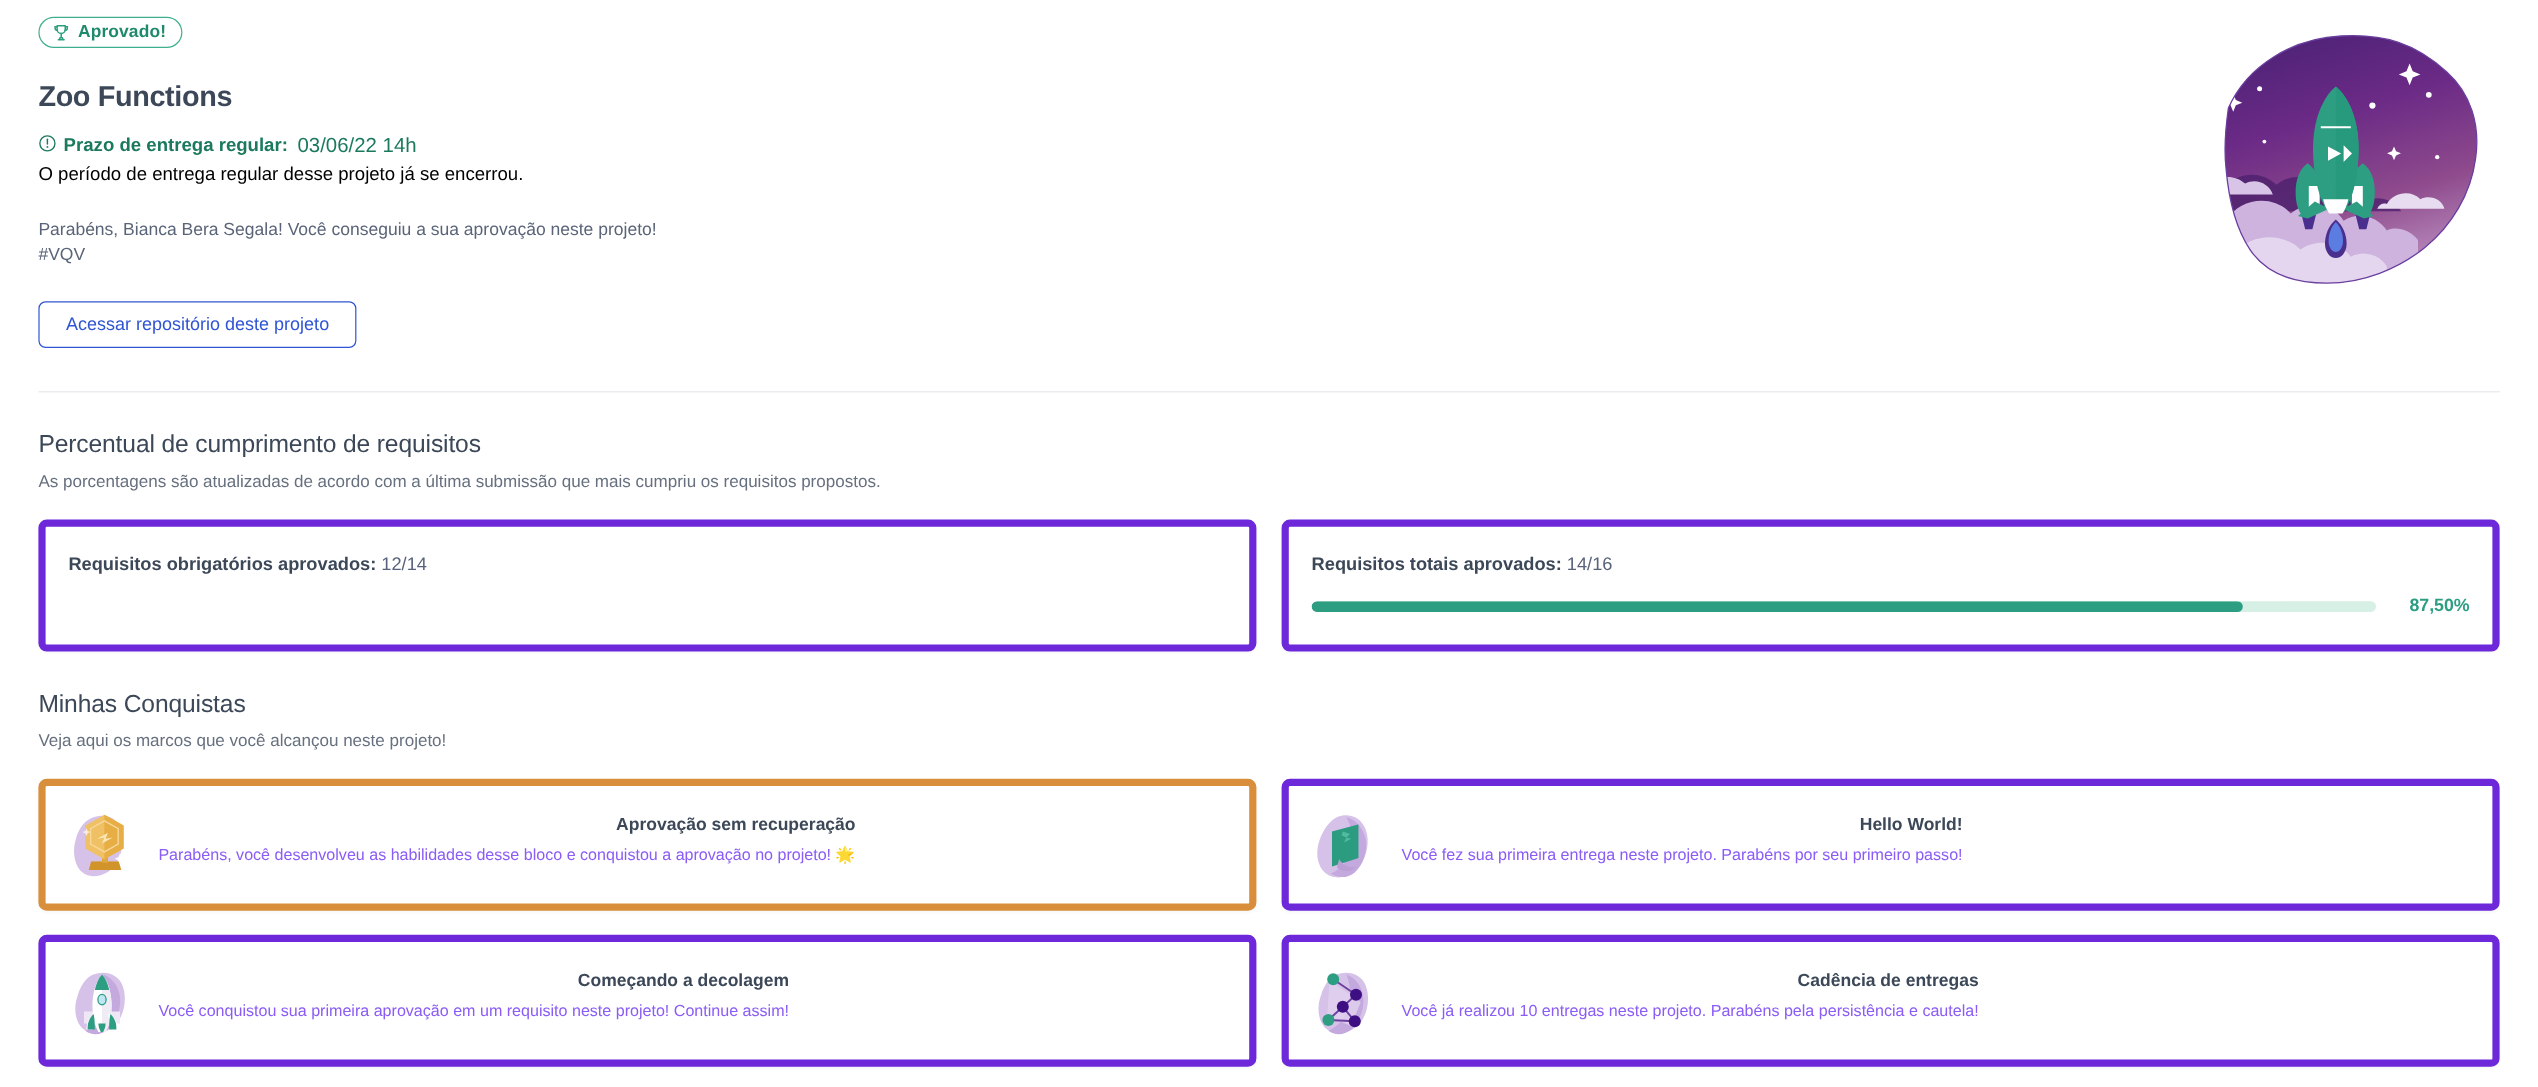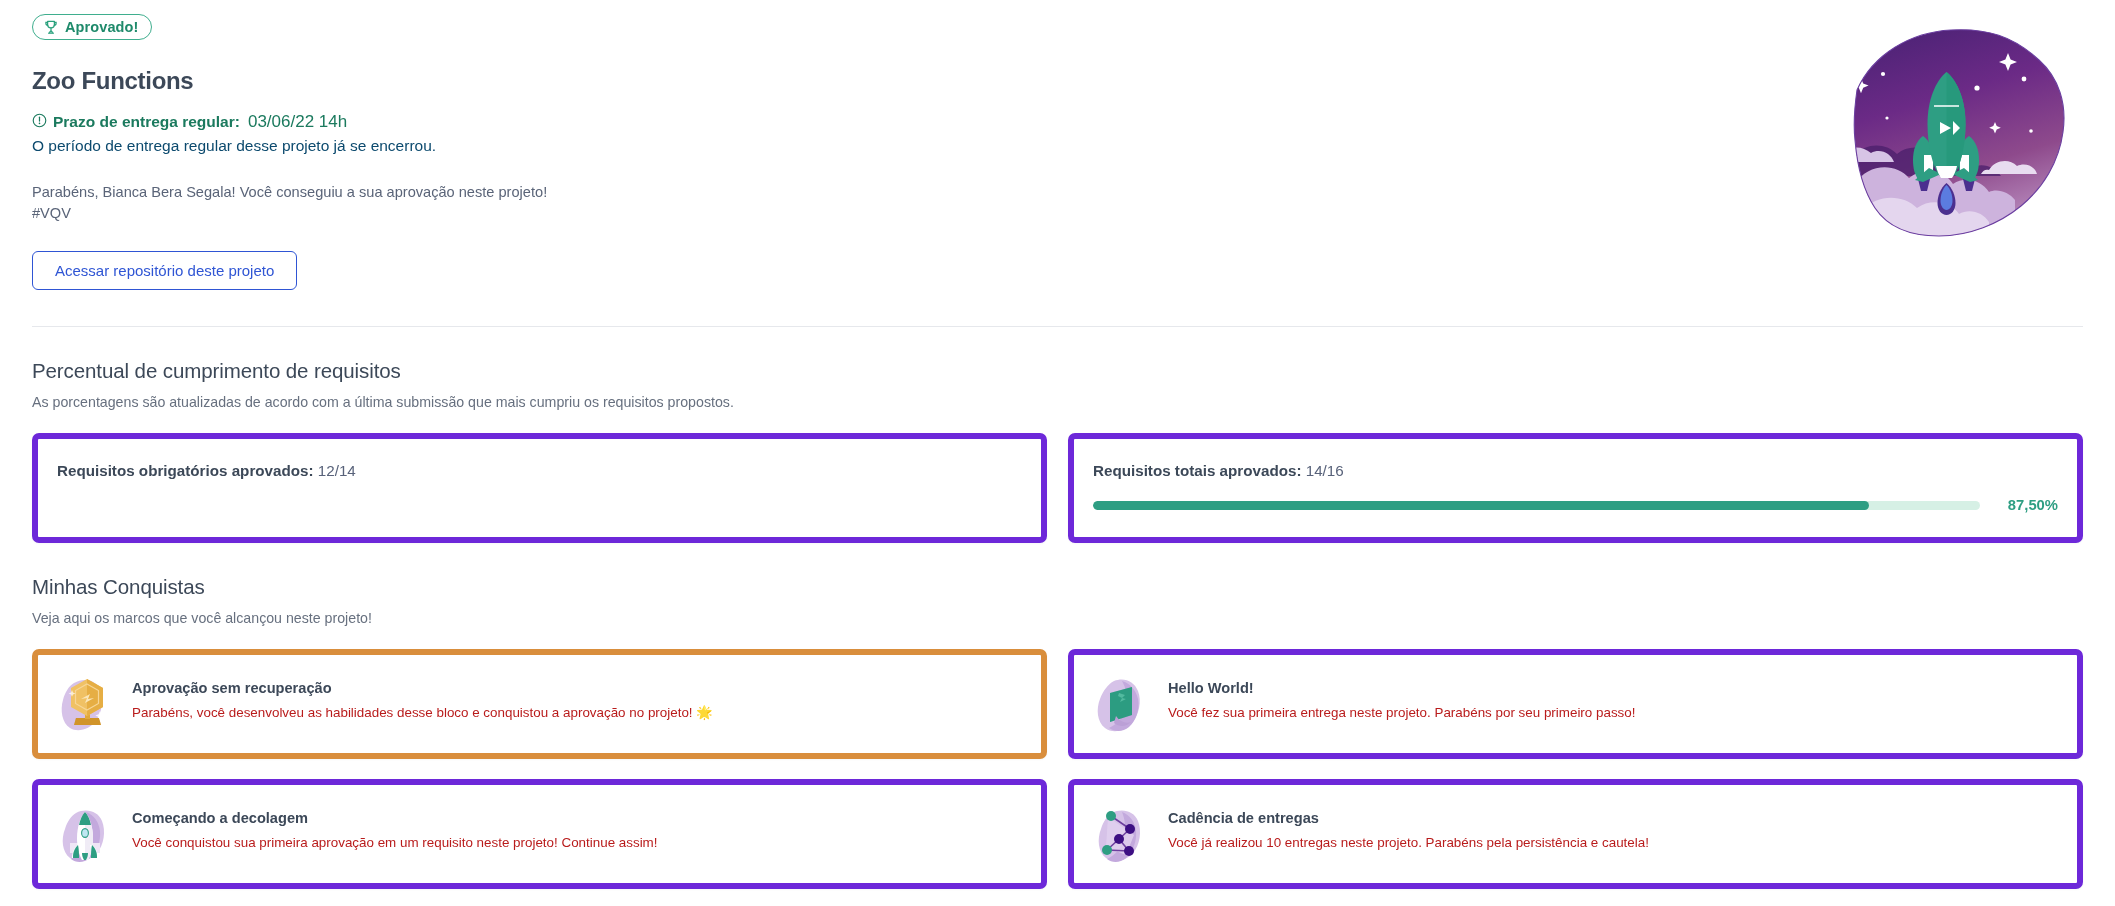--- a/index.html
+++ b/index.html
@@ -64,21 +64,21 @@
     color: #1b7a5e;
   }
   .deadline-value {
     font-size: 17px;
     font-weight: normal;
     color: #1b7a5e;
     margin-left: 2px;
   }
   .deadline-note {
     font-size: 15.5px;
-    color: #0c4a6e;
+    color: #000000;
     margin-top: 5px;
   }
 
   .congrats {
     margin-top: 27px;
     font-size: 14.6px;
     color: #5a6478;
     line-height: 1.42;
   }
   .congrats .line2 { display: block; }
@@ -193,25 +193,26 @@
   .ach-art {
     flex: 0 0 auto;
     width: 60px;
     height: 62px;
   }
   .ach-text { padding-top: 7px; }
   .ach-title {
     font-size: 14.6px;
     font-weight: bold;
     color: #3c4858;
+    text-align: right;
   }
   .ach-desc {
     margin-top: 9px;
     font-size: 13.4px;
-    color: #b91c1c;
+    color: #8b5cf6;
   }
 </style>
 </head>
 <body>
 
 <div class="page">
 
   <div class="hero">
 
     <div class="badge">

